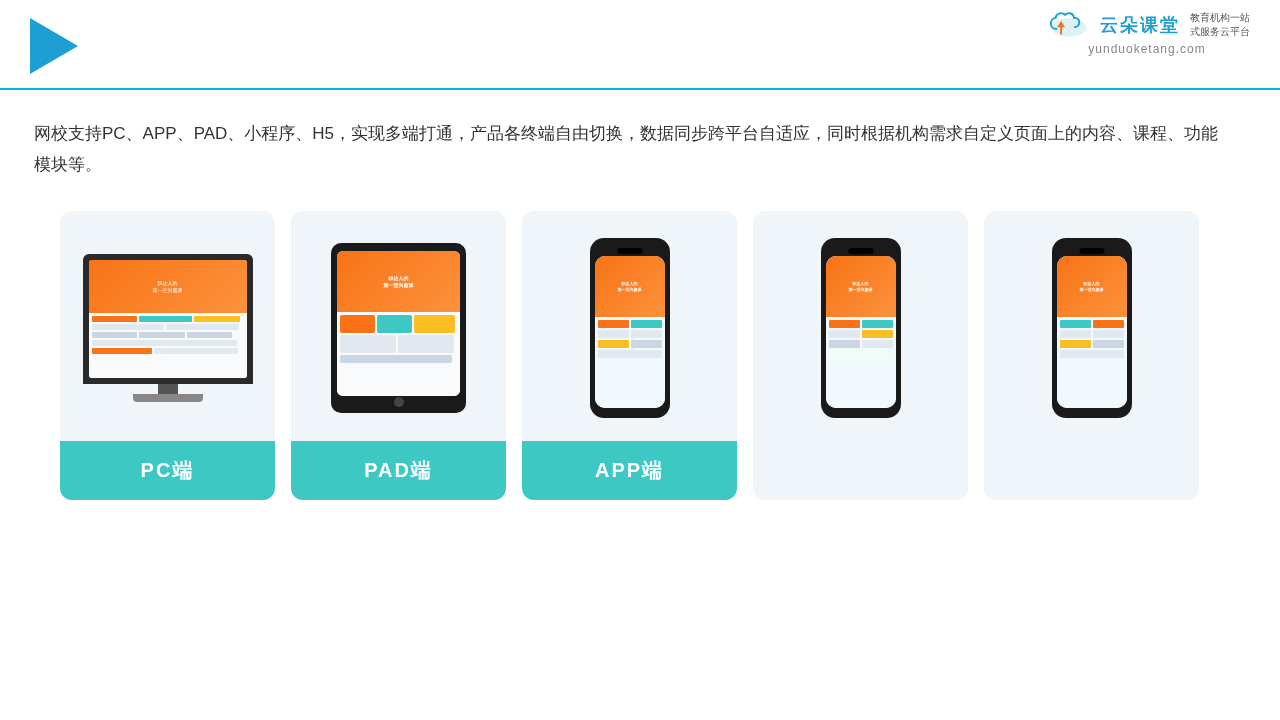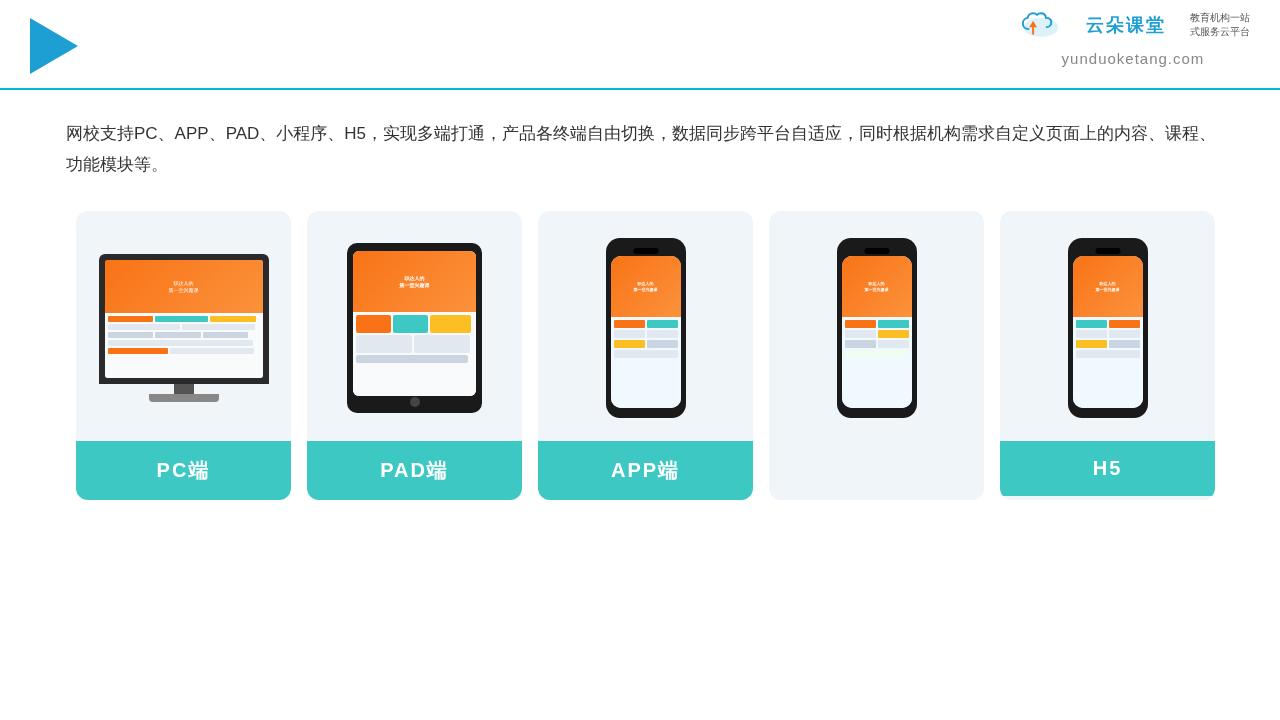--- a/index.html
+++ b/index.html
@@ -39,49 +39,49 @@
       position: absolute;
       right: 30px;
       top: 10px;
       display: flex;
       flex-direction: column;
       align-items: center;
     }
     .brand-icon {
       display: flex;
       align-items: center;
-      gap: 20px;
+      gap: 6px;
     }
     .cloud-svg {
       width: 50px;
       height: 30px;
     }
     .brand-text-cn {
       font-size: 18px;
       font-weight: 700;
       color: #1e9fd4;
       letter-spacing: 2px;
     }
     .brand-text-en {
-      font-size: 15px;
+      font-size: 12px;
       color: #888;
       letter-spacing: 1px;
-      margin-top: 10px;
+      margin-top: 2px;
     }
     .brand-slogan {
       font-size: 10px;
       color: #555;
       text-align: right;
       line-height: 1.4;
       margin-left: 4px;
     }
 
     
     .main-content {
-      padding: 28px 55px 20px 66px;
+      padding: 28px 55px 20px 34px;
     }
     .description {
       font-size: 17px;
       color: #333;
       line-height: 1.85;
       margin-bottom: 30px;
     }
 
     
     .cards-container {
@@ -486,17 +486,16 @@
                 <div class="phone-small-block" style="background:#fbbf24;"></div>
                 <div class="phone-small-block" style="background:#cbd5e1;"></div>
               </div>
               <div class="phone-small-row">
                 <div class="phone-small-block" style="background:#e2e8f0;flex:2;"></div>
               </div>
             </div>
           </div>
         </div>
       </div>
-      <div class="card-label">H5</div>
     </div>
 
   </div>
 </div>
 
 </body></html>

